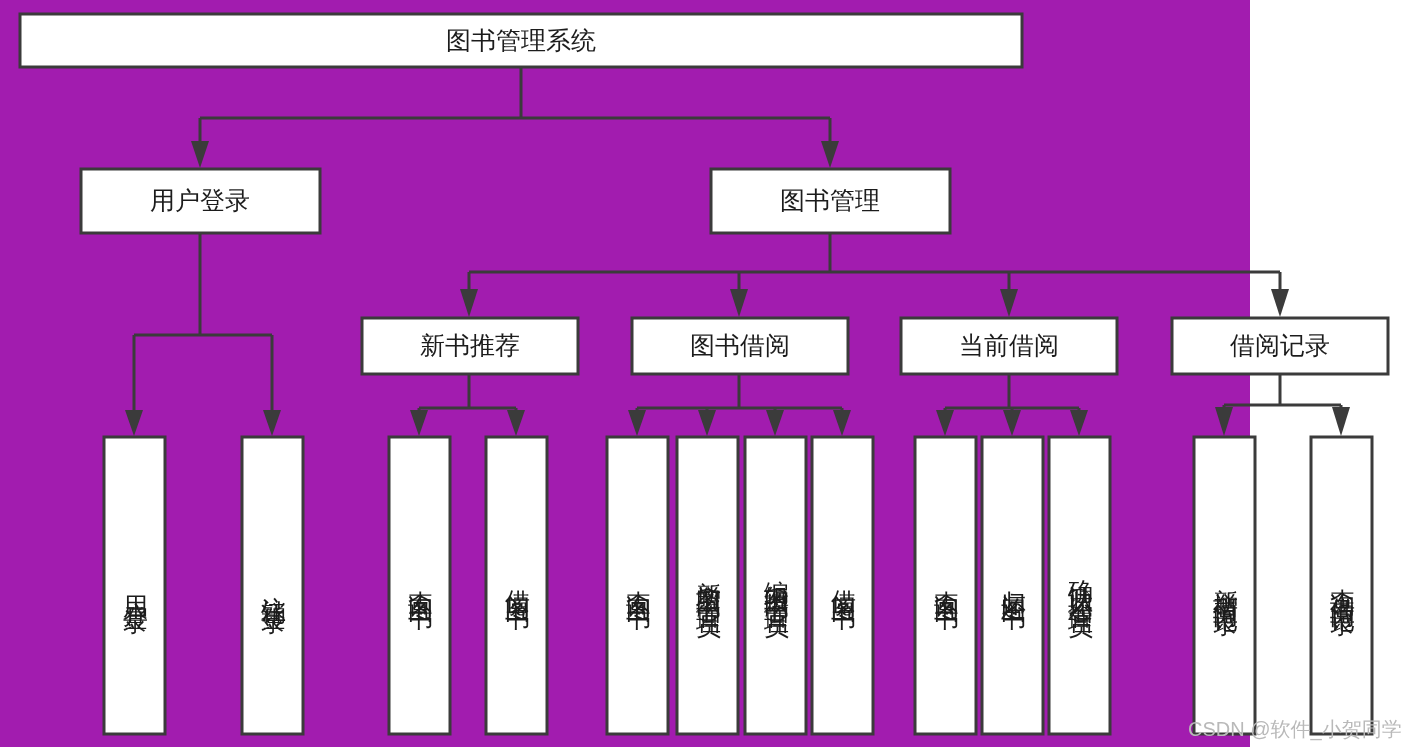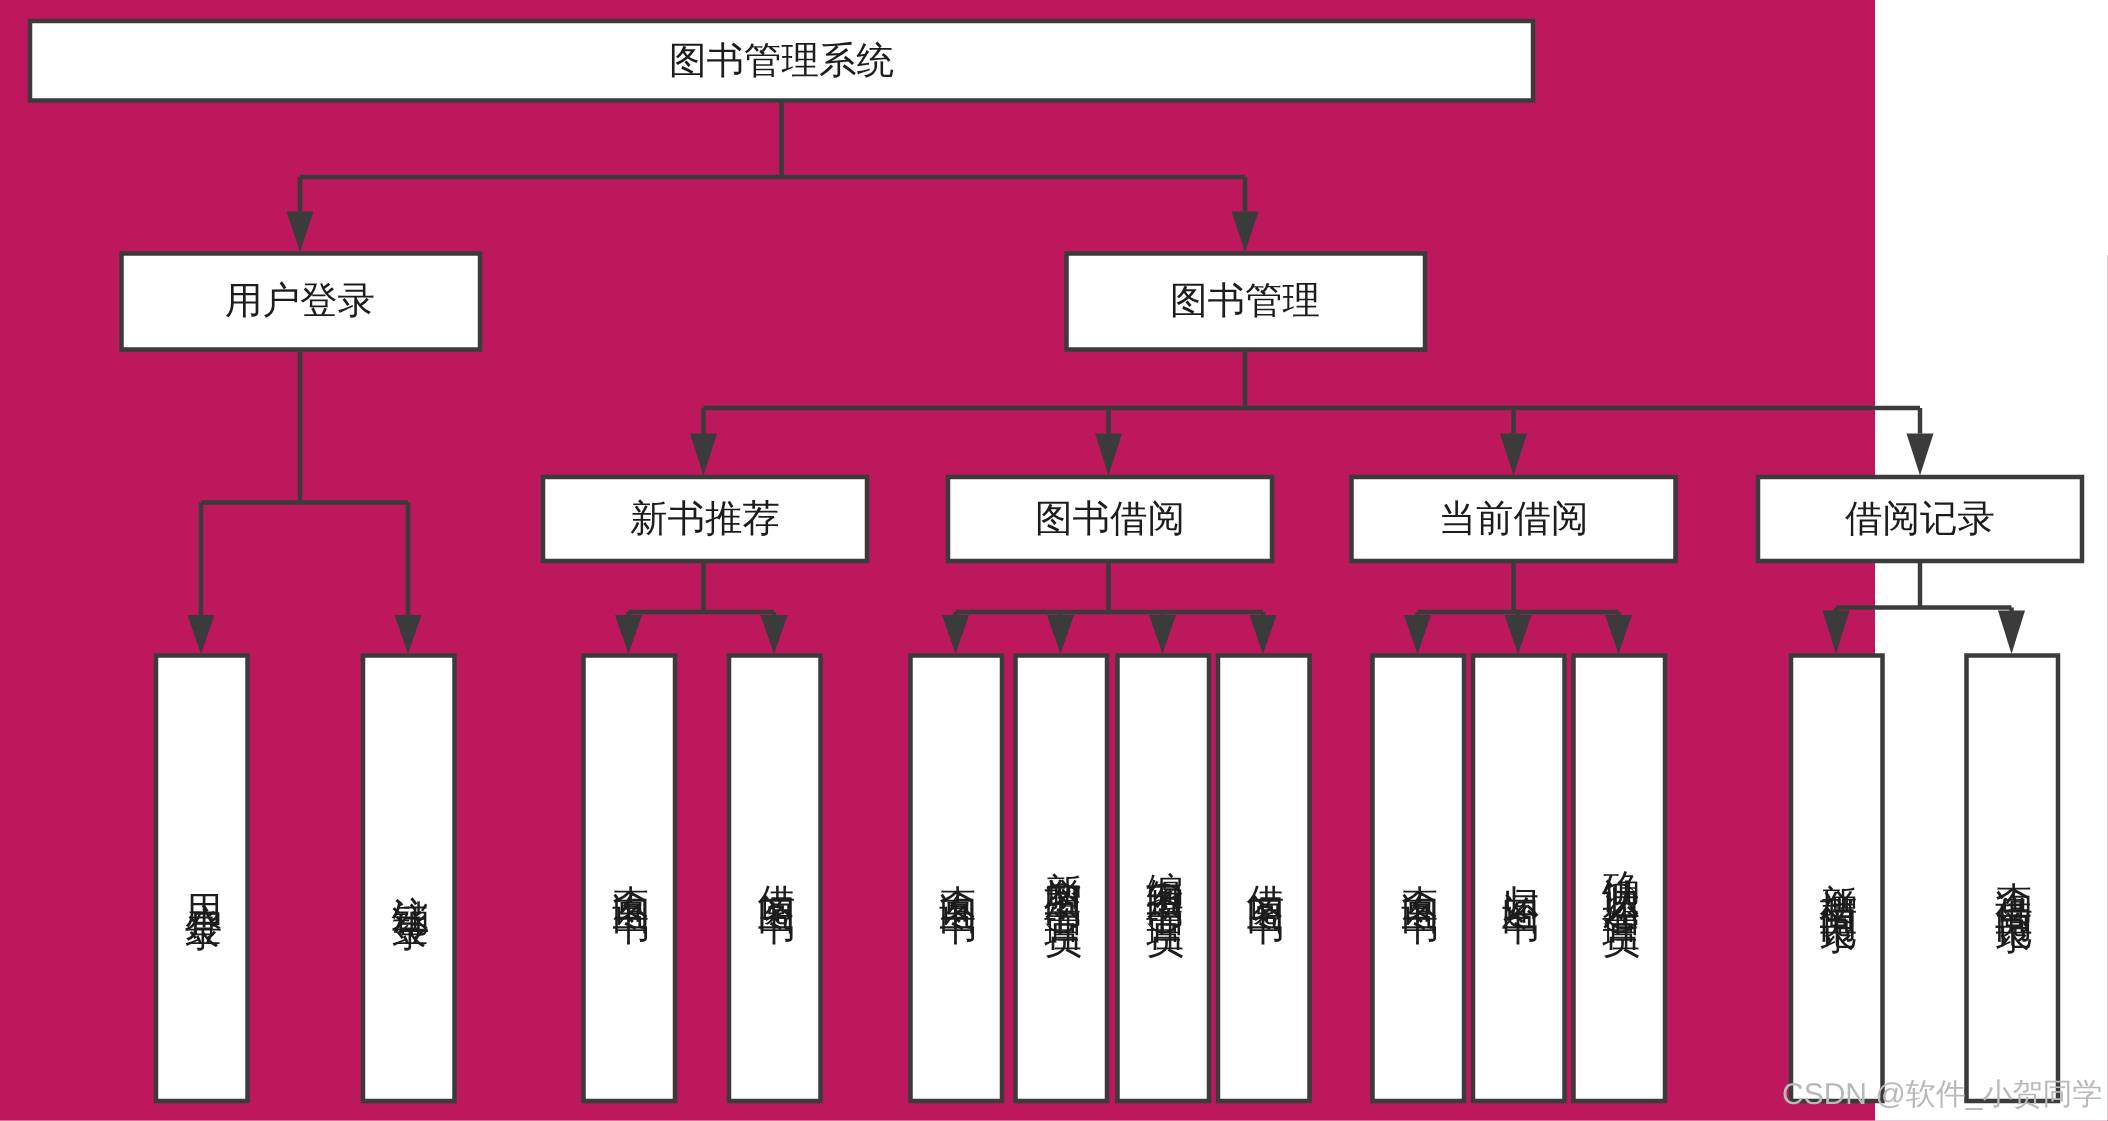--- a/index.html
+++ b/index.html
@@ -2,21 +2,21 @@
 <html lang="zh"><head>
 <meta charset="utf-8">
 <title>图书管理系统 结构图</title>
 <style>
   html,body{margin:0;padding:0;background:#ffffff;}
   body{
     width:1405px;height:747px;overflow:hidden;
     font-family:"DejaVu Sans","Liberation Sans",sans-serif;
     -webkit-font-smoothing:antialiased;
   }
-  #diagram-root{position:relative;width:1250px;height:747px;background:#be185d;}
+  #diagram-root{position:relative;width:1250px;height:747px;background:#a21caf;}
   svg#tree{position:absolute;left:0;top:0;width:1405px;height:747px;display:block;}
   .node-box{fill:#ffffff;stroke:#3b3b3b;stroke-width:3;}
   .link-line{stroke:#3b3b3b;stroke-width:3;fill:none;stroke-linecap:butt;}
   .arrow-head{fill:#3b3b3b;stroke:none;}
   .node-label{
     fill:#1c1c1c;
     font-family:"DejaVu Sans","Liberation Sans",sans-serif;
     font-size:25px;
     dominant-baseline:middle;
   }

